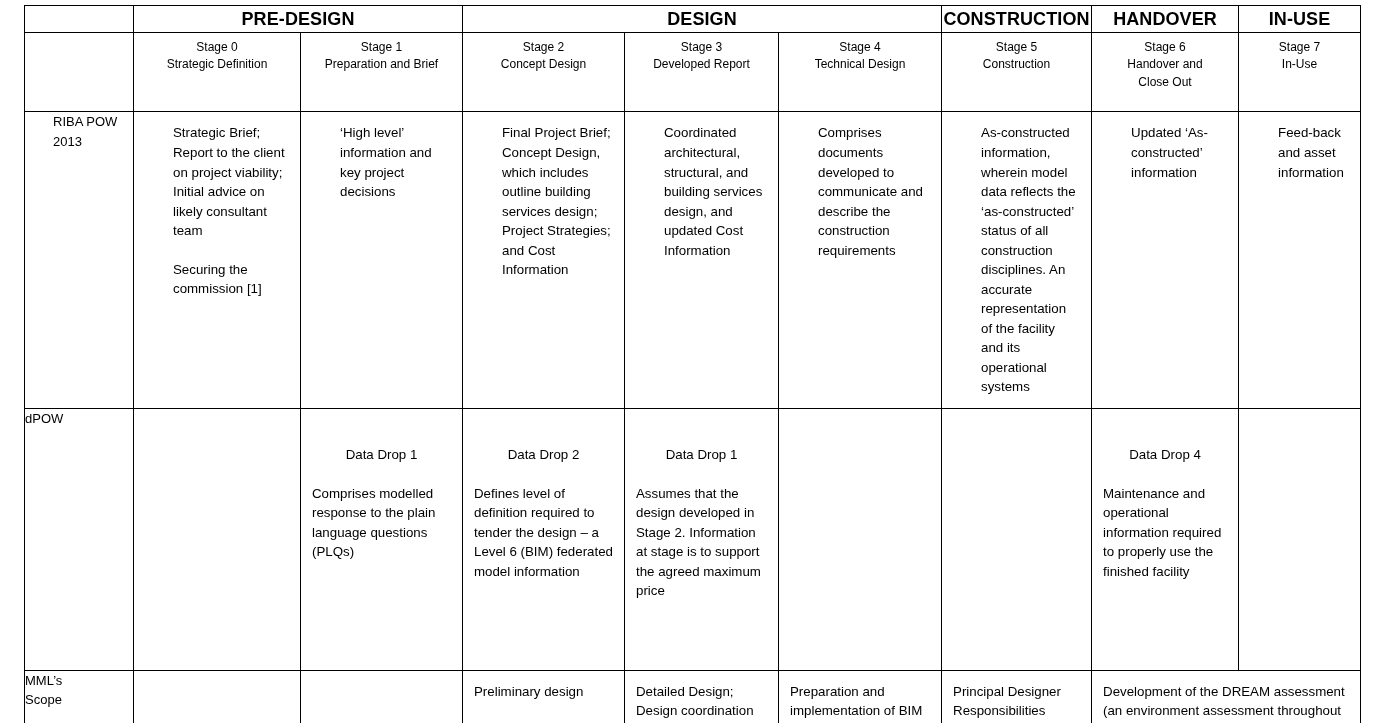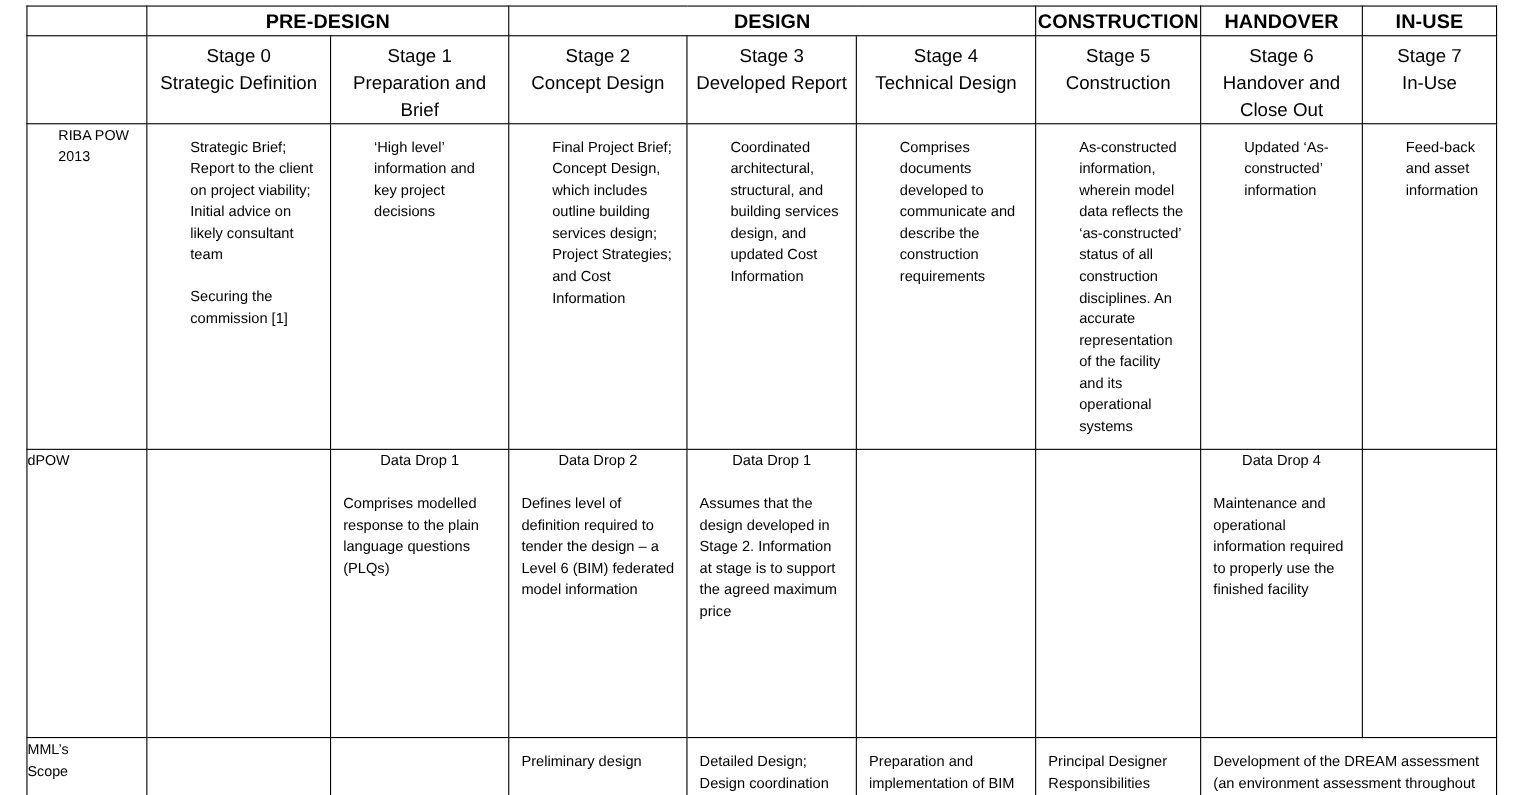--- a/index.html
+++ b/index.html
@@ -57,21 +57,21 @@
     letter-spacing: 0.1px;
   }
   td.blank-corner { border-left: 1.4px solid #000; }
 
   
   tr.stage-row td {
     height: 72px;
     text-align: center;
     vertical-align: top;
     padding: 6px 4px 0 4px;
-    font-size: 17px;
+    font-size: 12px;
     line-height: 1.42;
   }
 
   
   td.rowlabel {
     font-weight: bold;
     vertical-align: middle;
     padding: 0 0 0 13px;
     font-size: 13px;
     line-height: 1.5;
@@ -86,20 +86,21 @@
   td.cell p {
     margin: 11px;
   }
   td.cell p.gap {
     margin-top: 1.45em;
   }
   .dd-title {
     display: block;
     text-align: center;
     margin-bottom: 1.45em;
+    margin-top: 36px;
   }
 
   .footnote {
     margin-top: 16px;
     margin-left: 1px;
     font-size: 19px;
     line-height: 1.4;
   }
   .footnote .it { font-style: italic; }
   .spell {

